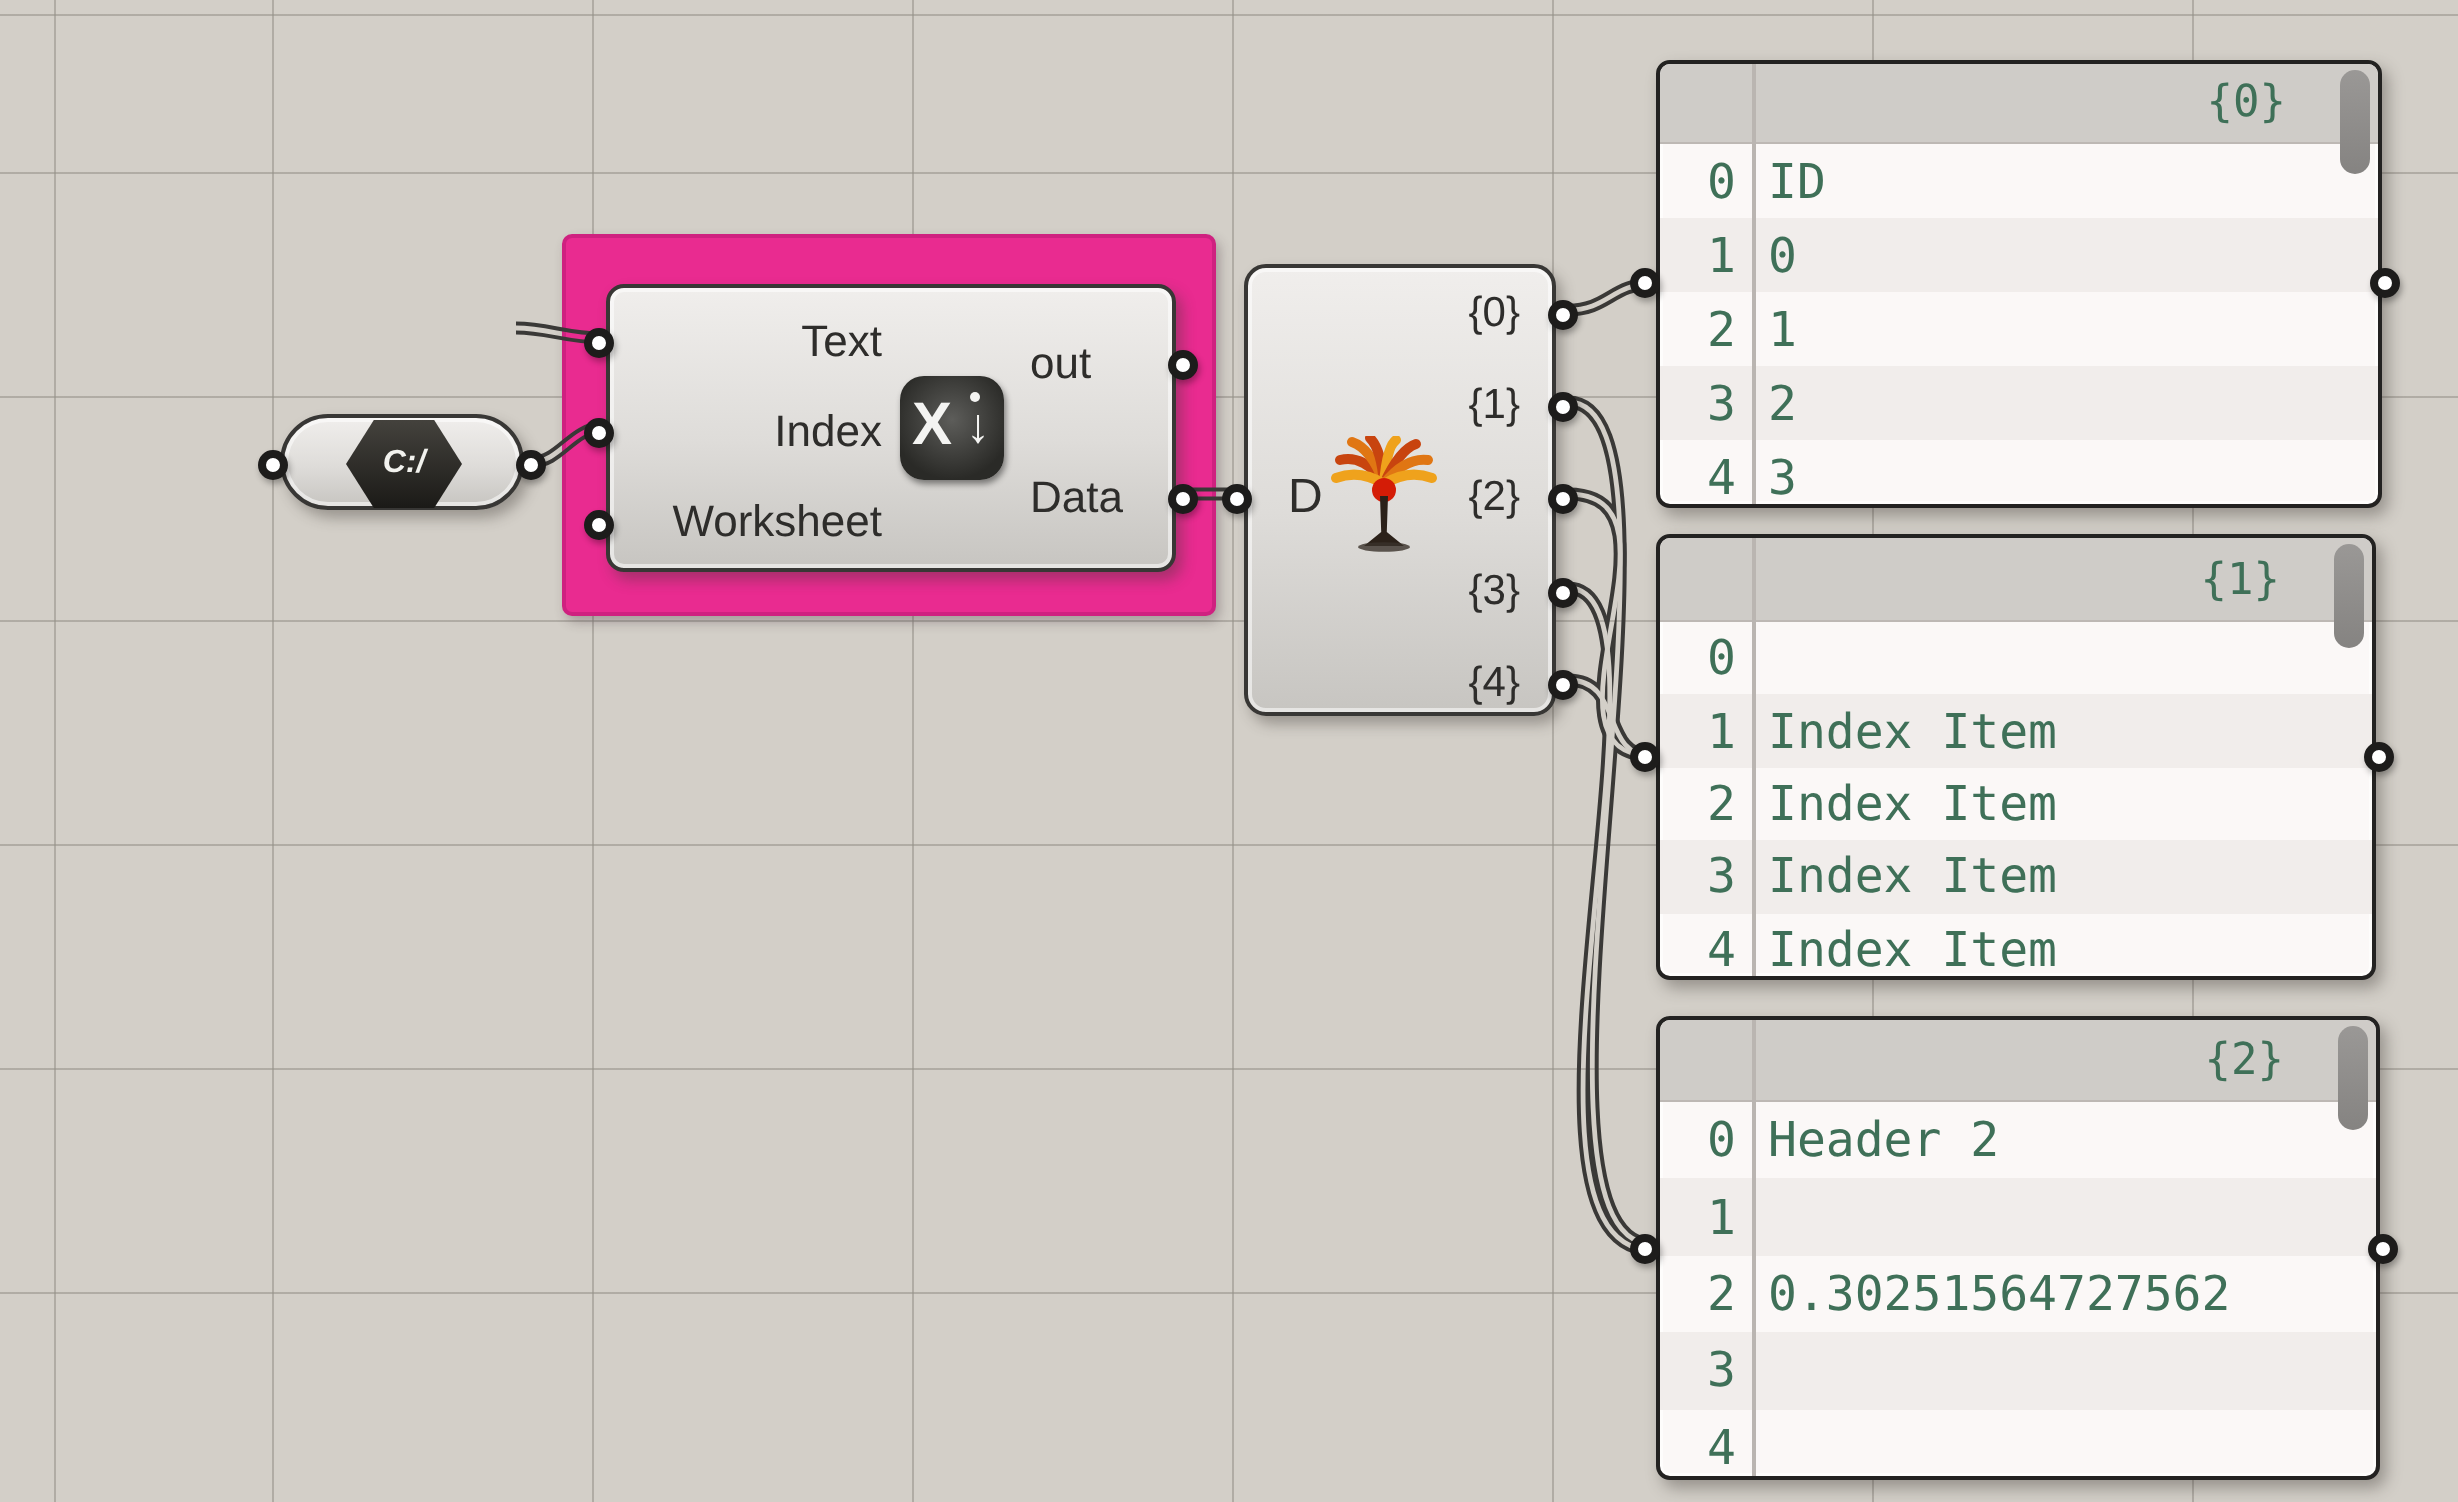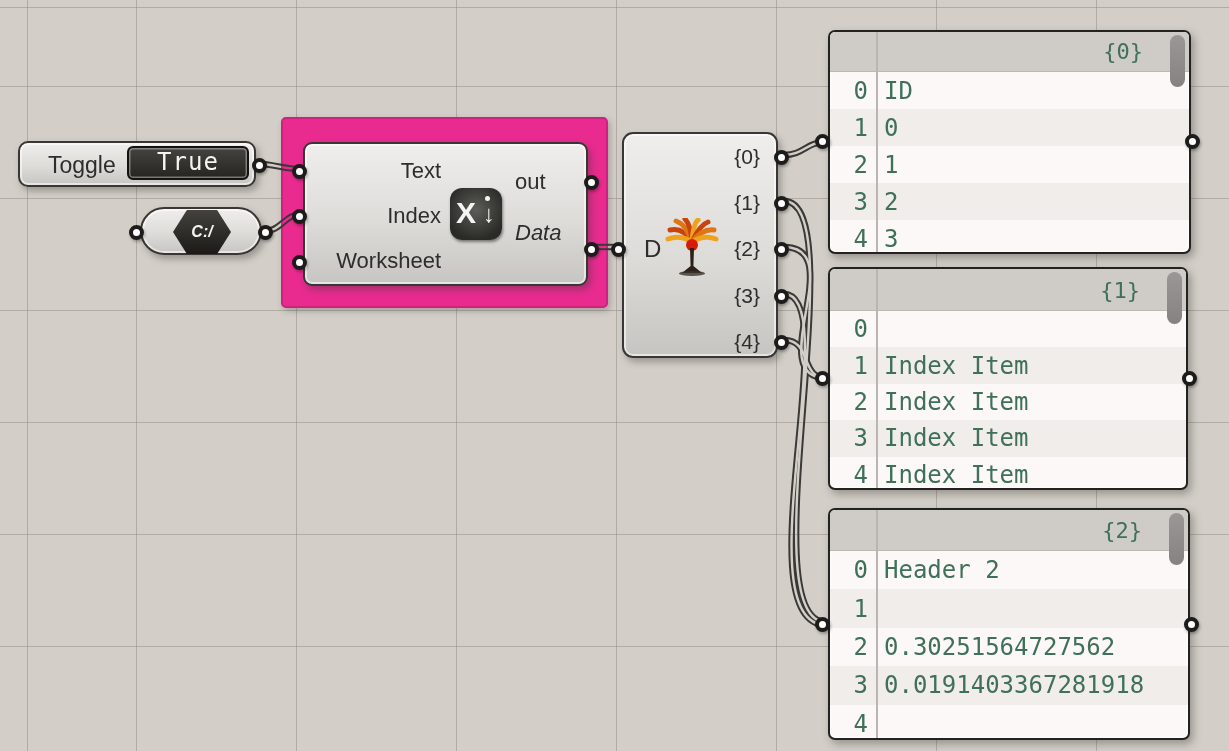--- a/index.html
+++ b/index.html
@@ -131,38 +131,33 @@
       <path d="M784,155 C804,155 806,142 826,142"></path>
       <path d="M784,247 C850,247 762,378 826,378"></path>
       <path d="M784,340 C812,340 800,378 826,378"></path>
       <path d="M784,201 C856,201 748,622 826,622"></path>
       <path d="M784,294 C846,294 742,625 826,625"></path>
     </g>
   </svg>
 
   <div class="comp-layer">
 
-    <div id="toggle" class="ghcomp">
-      <div class="complabel tlabel">Toggle</div>
-      <div id="togglebox">True</div>
-      <div class="nub" style="right:-13px;top:15px;"></div>
-    </div>
 
     <div id="cpath" class="ghcomp">
       <div id="hexagon">C:/</div>
       <div class="nub" style="left:-13px;top:16px;"></div>
       <div class="nub" style="right:-13px;top:16px;"></div>
     </div>
 
     <div id="excel" class="ghcomp">
       <div class="exin" style="top:14px;">Text</div>
       <div class="exin" style="top:59px;">Index</div>
       <div class="exin" style="top:104px;">Worksheet</div>
       <div class="exout" style="top:25px;text-align:right;">out</div>
-      <div class="exout" style="top:76px;font-style:italic;">Data</div>
+      <div class="exout" style="top:92px;">Data</div>
       <div id="xicon">
         <span class="xg">X</span>
         <span class="arrowg">↓</span>
         <span class="dotg"></span>
       </div>
       <div class="nub" style="left:-13px;top:20px;"></div>
       <div class="nub" style="left:-13px;top:65px;"></div>
       <div class="nub" style="left:-13px;top:111px;"></div>
       <div class="nub" style="right:-13px;top:31px;"></div>
       <div class="nub" style="right:-13px;top:98px;"></div>
@@ -268,21 +263,20 @@
         </div>
       <div class="prow alt">
           <span class="idx">1</span>
         </div>
       <div class="prow">
           <span class="idx">2</span>
           <span class="val">0.30251564727562</span>
         </div>
       <div class="prow alt">
           <span class="idx">3</span>
-          <span class="val">0.0191403367281918</span>
         </div>
       <div class="prow">
           <span class="idx">4</span>
         </div>
       <div class="vsep"></div>
       <div class="pthumb"></div>
     </div>
     <div class="nub" style="left:815px;top:617px;"></div>
     <div class="nub" style="left:1184px;top:617px;"></div>
 

